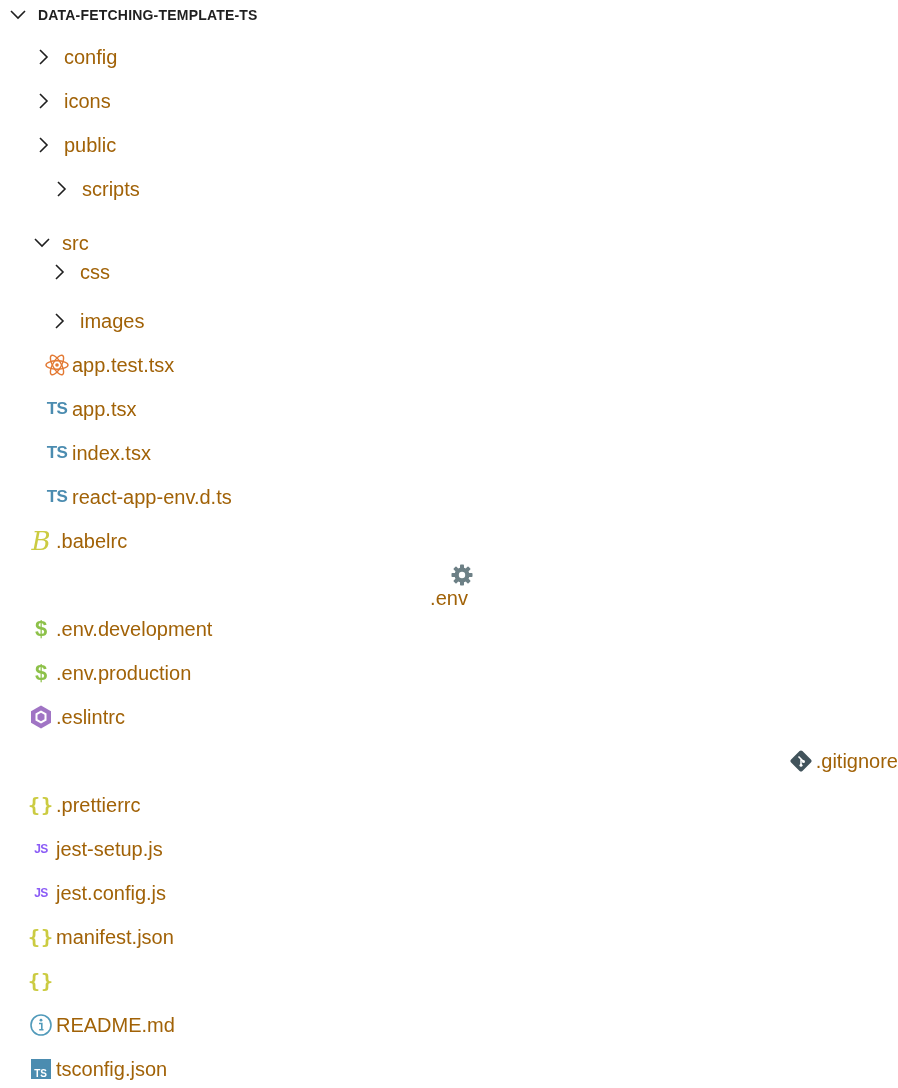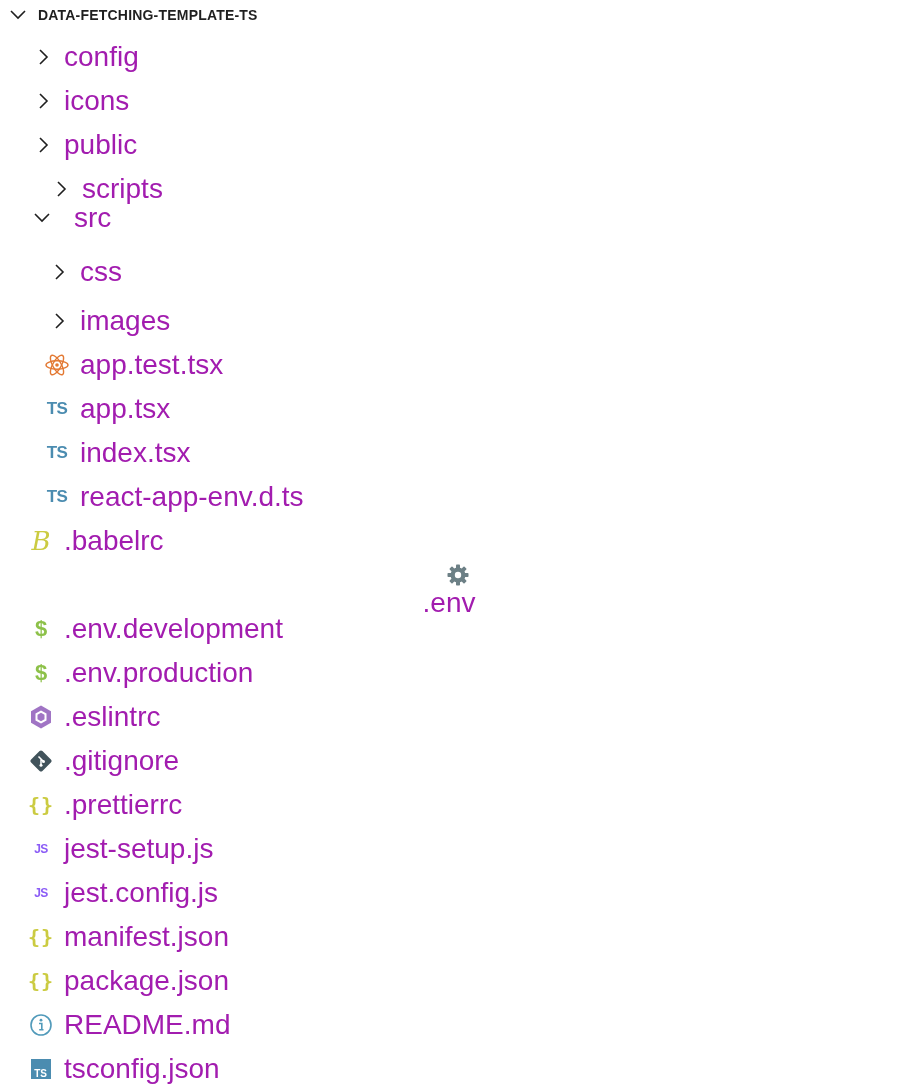--- a/index.html
+++ b/index.html
@@ -1,23 +1,23 @@
 <!DOCTYPE html>
 <html><head>
 <meta charset="utf-8">
 <style>
   html, body { margin: 0; padding: 0; background: #ffffff; }
   body { width: 898px; height: 1088px; overflow: hidden; font-family: "Liberation Sans", "DejaVu Sans", sans-serif; color: #1f1f1f; }
   .tree { position: relative; width: 898px; height: 1088px; }
   .row { position: absolute; left: 0; height: 44px; display: flex; align-items: center; width: 898px; }
   .root { top: -7px; }
   .root .label { font-weight: bold; font-size: 14px; letter-spacing: 0.2px; color: #1f1f1f; }
-  .label { font-size: 28px; color: #a21caf; white-space: nowrap; }
+  .label { font-size: 20px; color: #a16207; white-space: nowrap; }
   .chev { width: 20px; height: 20px; display: inline-flex; align-items: center; justify-content: center; margin-right: 10px; }
-  .icon { width: 26px; height: 26px; display: inline-flex; align-items: center; justify-content: center; margin-right: 10px; font-weight: bold; }
+  .icon { width: 26px; height: 26px; display: inline-flex; align-items: center; justify-content: center; margin-right: 2px; font-weight: bold; }
   .ts-text { color: #4b8cb0; font-size: 17px; font-family: "Liberation Sans", sans-serif; font-weight: bold; letter-spacing: -0.5px; }
   .js-text { color: #8b5cf6; font-size: 12px; font-weight: bold; letter-spacing: -0.5px; }
   .braces { color: #cbcb41; font-size: 20px; font-weight: bold; letter-spacing: 1px; font-family: "DejaVu Sans Mono", monospace; }
   .dollar { color: #8dc149; font-size: 22px; font-weight: bold; }
   .babel { color: #cbcb41; font-family: "DejaVu Serif", serif; font-style: italic; font-size: 26px; font-weight: normal; }
 </style>
 </head>
 <body>
 
 <div class="tree">
@@ -60,21 +60,21 @@
 
   <div class="row" style="top:167px;margin-left:18px;">
     <span class="chev" style="margin-left:34px;">
       <svg width="12" height="18" viewBox="0 0 12 18">
           <path d="M2 2 L9 9 L2 16" fill="none" stroke="#1f1f1f" stroke-width="1.6"></path>
         </svg>
     </span>
     <span class="label">scripts</span>
   </div>
 
-  <div class="row" style="top:196px;gap:12px;">
+  <div class="row" style="top:221px;">
     <span class="chev" style="margin-left:32px;">
       <svg width="18" height="12" viewBox="0 0 18 12">
           <path d="M2 2 L9 9 L16 2" fill="none" stroke="#1f1f1f" stroke-width="1.6"></path>
         </svg>
     </span>
     <span class="label">src</span>
   </div>
 
   <div class="row" style="top:250px;">
     <span class="chev" style="margin-left:50px;">
@@ -162,21 +162,21 @@
     <span class="icon" style="margin-left:28px;">
       <svg width="26" height="26" viewBox="0 0 26 26">
         <polygon points="13,1.5 23,7.25 23,18.75 13,24.5 3,18.75 3,7.25" fill="#a074c4"></polygon>
         <polygon points="13,6.5 18.5,9.6 18.5,16.4 13,19.5 7.5,16.4 7.5,9.6" fill="#ffffff"></polygon>
         <polygon points="13,8.8 16.5,10.8 16.5,15.2 13,17.2 9.5,15.2 9.5,10.8" fill="#a074c4"></polygon>
       </svg>
     </span>
     <span class="label">.eslintrc</span>
   </div>
 
-  <div class="row" style="top:739px;">
+  <div class="row" style="top:739px;justify-content:flex-end;">
     <span class="icon" style="margin-left:28px;">
       <svg width="24" height="24" viewBox="0 0 24 24">
         <rect x="4" y="4" width="16" height="16" rx="2" fill="#41535b" transform="rotate(45 12 12)"></rect>
         <path d="M9.5 7.5 L14.5 12.5 M12 10 L12 16" stroke="#ffffff" stroke-width="1.5" fill="none"></path>
         <circle cx="12" cy="16.2" r="1.5" fill="#ffffff"></circle>
         <circle cx="14.5" cy="12.5" r="1.5" fill="#ffffff"></circle>
       </svg>
     </span>
     <span class="label">.gitignore</span>
   </div>
@@ -196,21 +196,20 @@
     <span class="label">jest.config.js</span>
   </div>
 
   <div class="row" style="top:915px;">
     <span class="icon braces" style="margin-left:28px;">{}</span>
     <span class="label">manifest.json</span>
   </div>
 
   <div class="row" style="top:959px;">
     <span class="icon braces" style="margin-left:28px;">{}</span>
-    <span class="label">package.json</span>
   </div>
 
   <div class="row" style="top:1003px;">
     <span class="icon" style="margin-left:28px;">
       <svg width="24" height="24" viewBox="0 0 24 24">
         <circle cx="12" cy="12" r="10" fill="none" stroke="#519aba" stroke-width="1.6"></circle>
         <circle cx="12" cy="7.2" r="1.4" fill="#519aba"></circle>
         <path d="M10 10.5 L12.8 10.5 L12.8 16.5 M10.2 16.8 L14.5 16.8" stroke="#519aba" stroke-width="1.6" fill="none"></path>
       </svg>
     </span>

